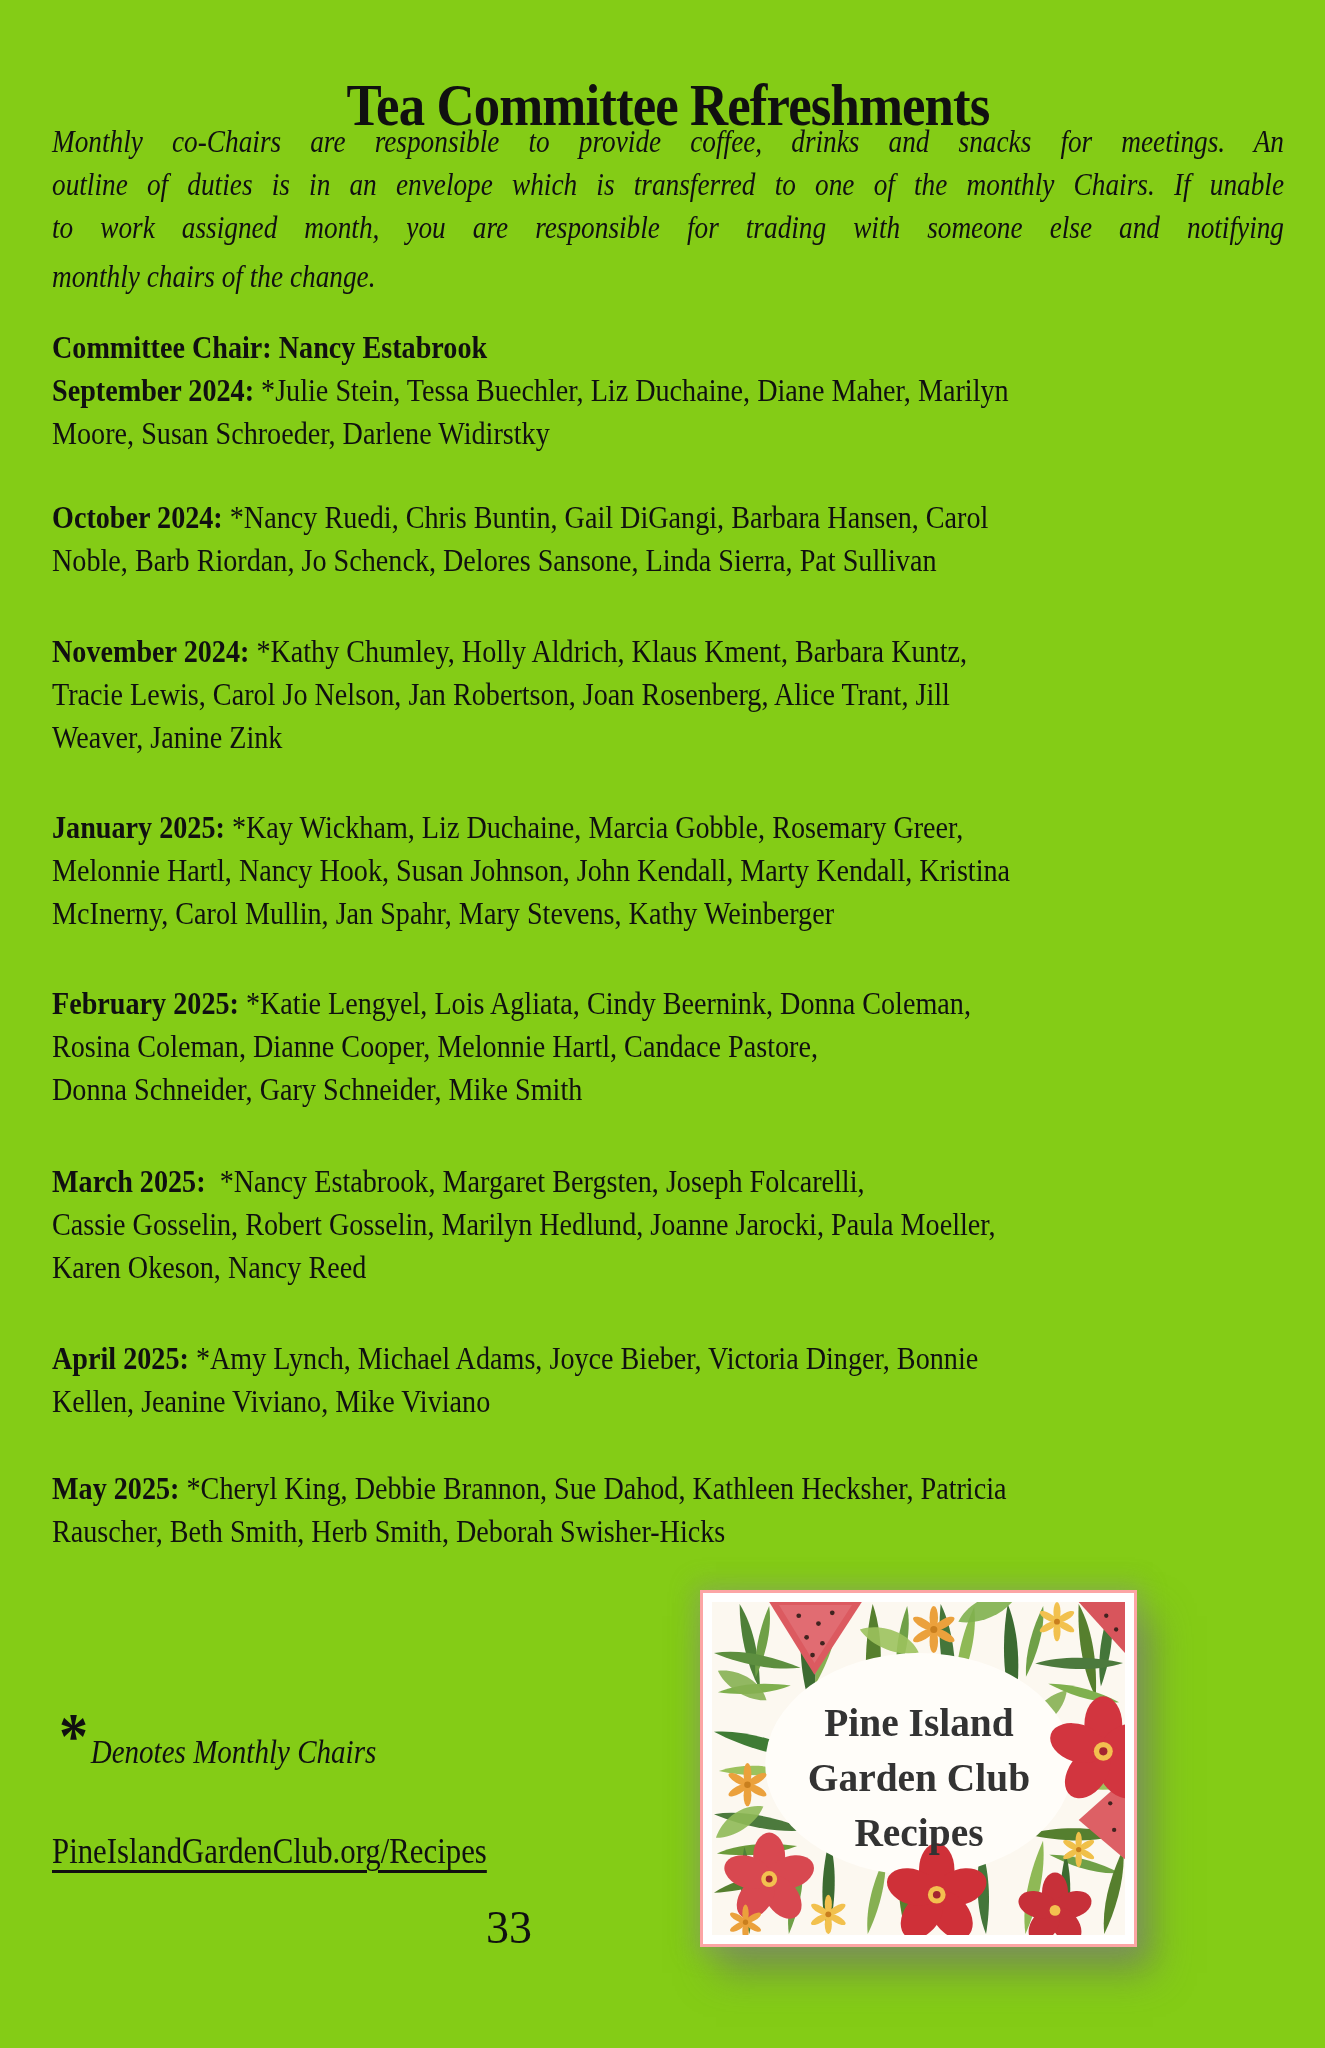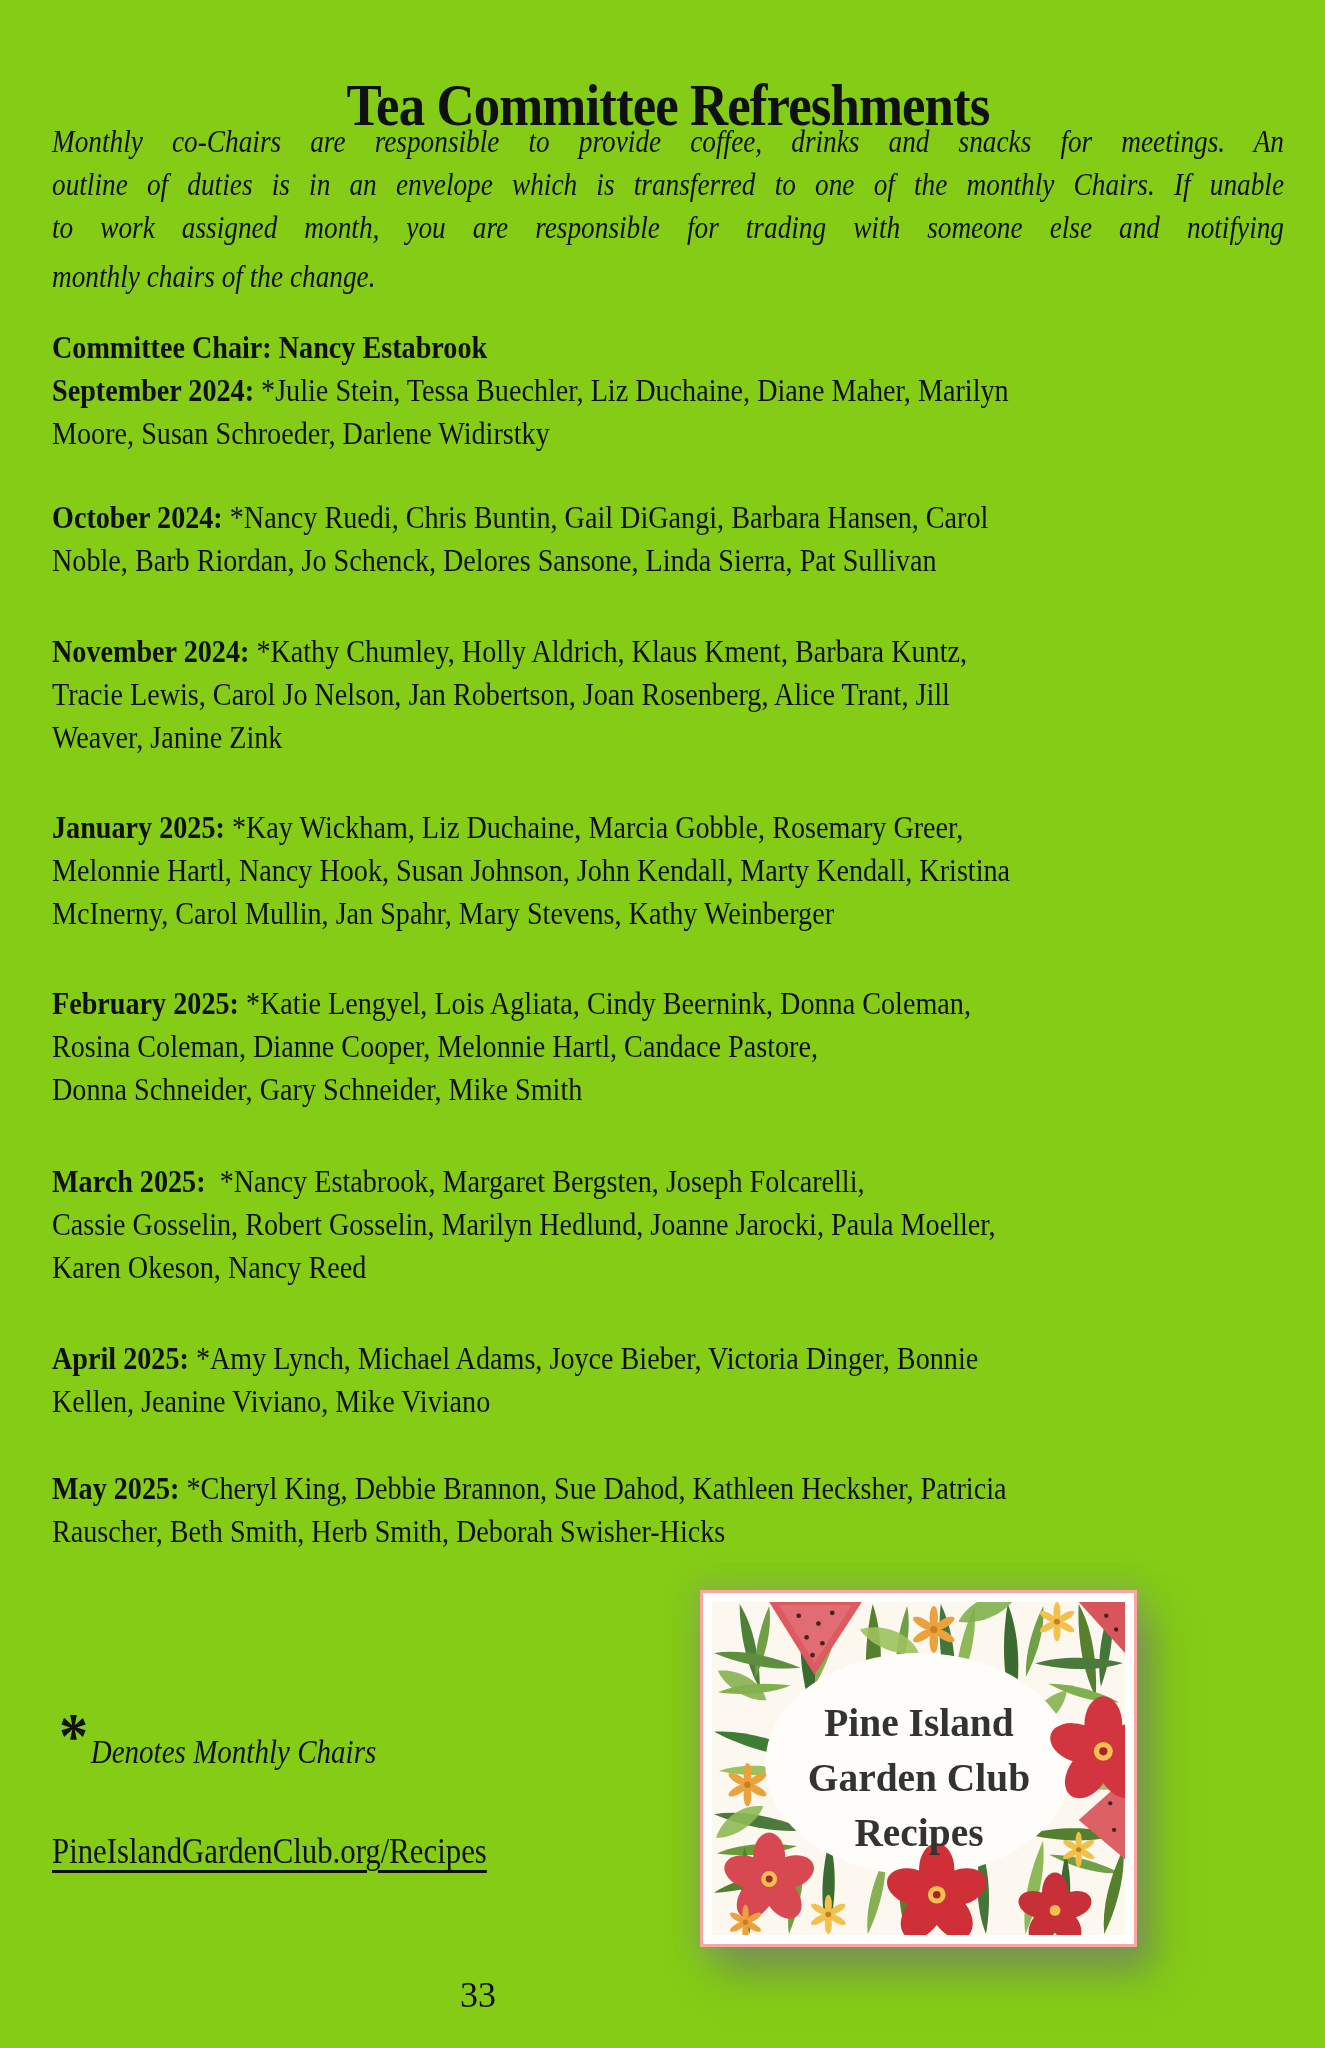--- a/index.html
+++ b/index.html
@@ -15,21 +15,21 @@
   .intro .jlast{margin-top:6px;text-align:left;}
   .bodytext{font-size:32px;line-height:43px;}
   .chairline{font-weight:bold;}
   .mlabel{font-weight:bold;}
   .names{white-space:pre-wrap;}
   .fn{top:1712px;height:70px;}
   .fn-star{position:absolute;left:8px;top:0;font-size:66px;line-height:48px;font-weight:bold;}
   .fn-text{position:absolute;left:44px;top:22px;font-size:33px;font-style:italic;}
   .linkline{top:1832px;font-size:35px;}
   .linkline a{color:#101010;text-decoration:underline;text-decoration-thickness:3px;text-underline-offset:7px;}
-  .pagenum{position:absolute;left:460px;top:1974px;width:72px;text-align:left;font-size:36px;}
+  .pagenum{position:absolute;left:460px;top:1901px;width:72px;text-align:right;font-size:46px;}
   
   .card{position:absolute;left:700px;top:1590px;width:437px;height:357px;background:#ffffff;
         padding:9px;box-sizing:border-box;border:3px solid #fca5a5;
         box-shadow:0 0 22px 6px rgba(140,140,140,0.38), 16px 26px 36px rgba(105,105,105,0.55);}
   .card svg{display:block;width:100%;height:100%;}
   .card text{font-family:"Liberation Serif",serif;font-weight:600;fill:#333333;}
 </style>
 </head>
 <body>
 

